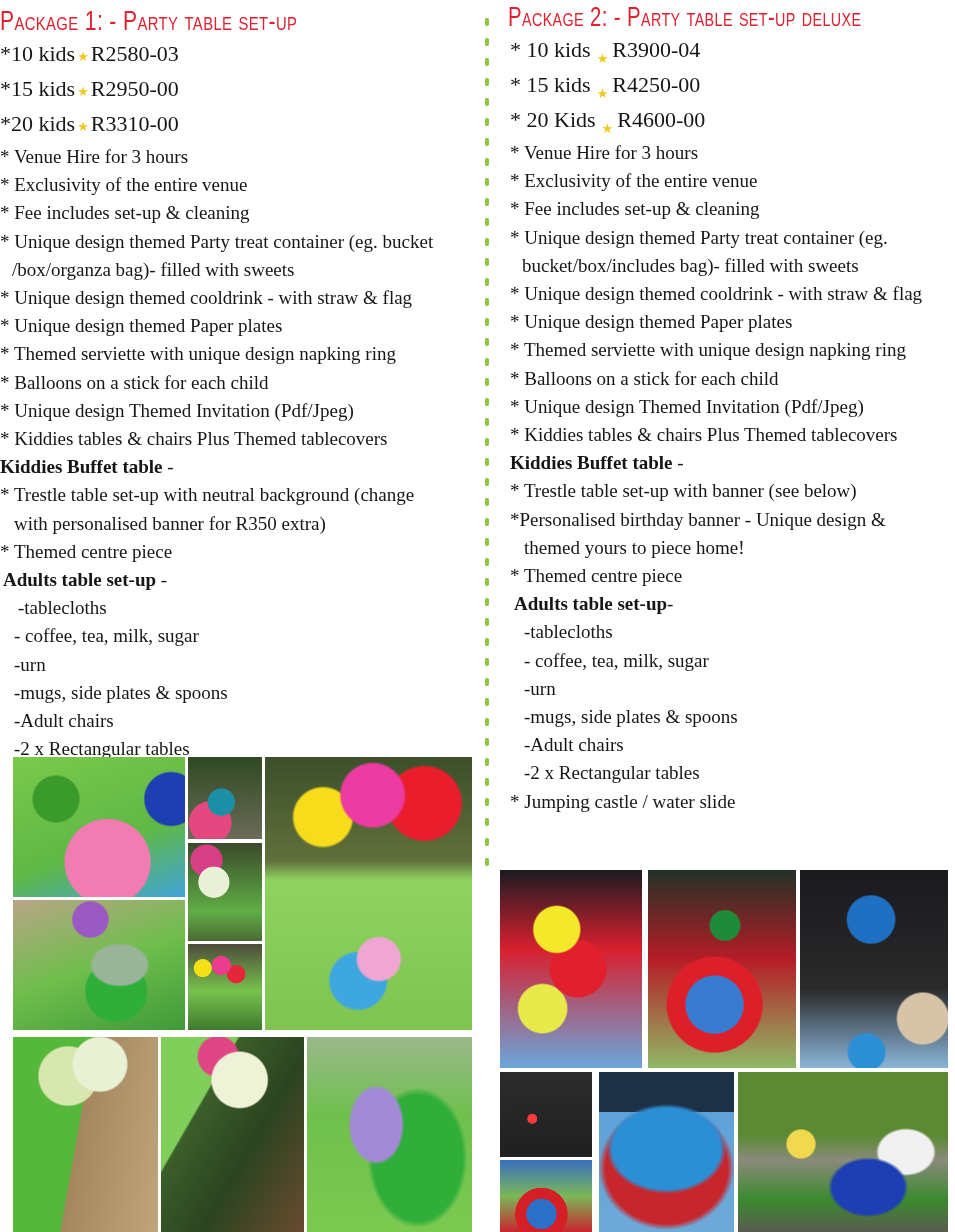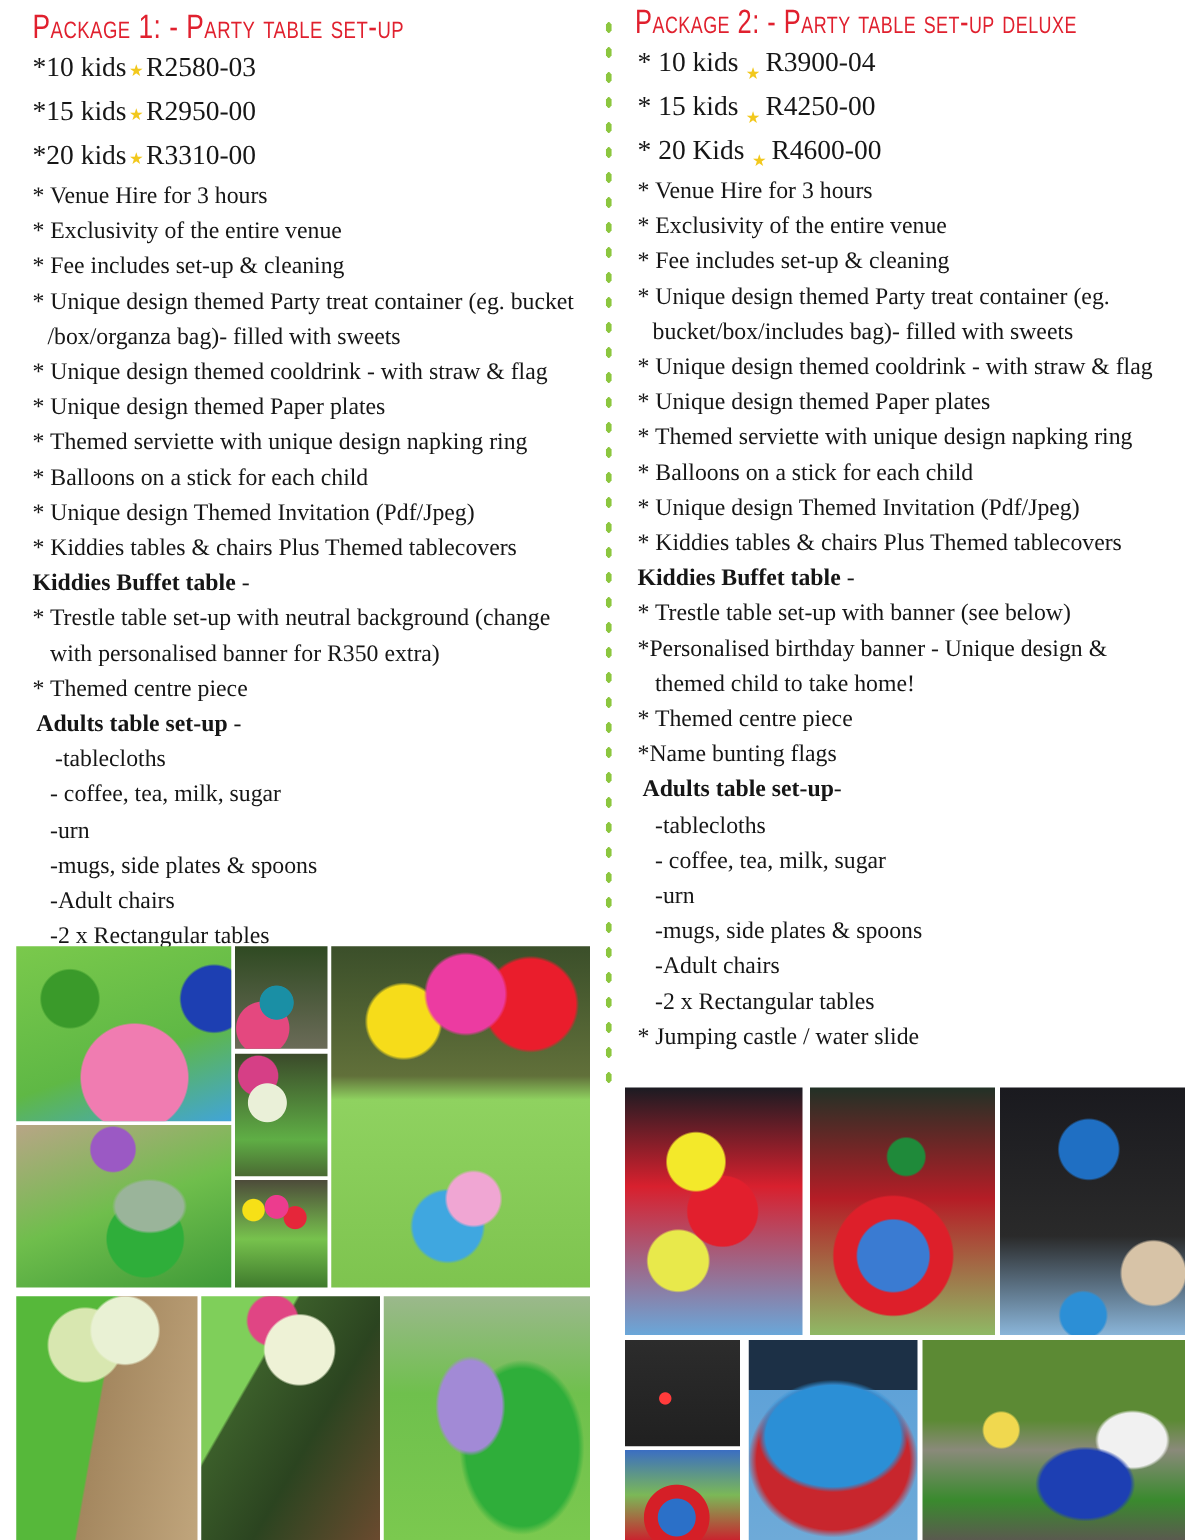--- a/index.html
+++ b/index.html
@@ -1,20 +1,20 @@
 <!DOCTYPE html>
 <html><head>
 <meta charset="utf-8">
 <style>
   * { box-sizing: border-box; margin: 0; padding: 0; }
   html, body { width: 955px; height: 1232px; background: #ffffff; overflow: hidden; }
   body { position: relative; font-family: "Liberation Serif", "DejaVu Serif", serif; color: #161616; }
 
   .col { position: absolute; top: 0; }
-  .col-left { left: 26px; width: 468px; }
+  .col-left { left: 0; width: 468px; }
   .col-right { left: 508px; width: 445px; }
 
   .pkg-title {
     font-family: "Liberation Sans", "DejaVu Sans", sans-serif;
     color: #e0202e;
     font-size: 27px;
     font-weight: normal;
     letter-spacing: 0.5px;
     line-height: 34px;
     white-space: nowrap;
@@ -229,23 +229,22 @@
     <div class="line">* Themed serviette with unique design napking ring</div>
     <div class="line">* Balloons on a stick for each child</div>
     <div class="line">* Unique design Themed Invitation (Pdf/Jpeg)</div>
     <div class="line">* Kiddies tables &amp; chairs Plus Themed tablecovers</div>
   </div>
 
   <div class="heading"><span>Kiddies Buffet table</span><span class="dash"> -</span></div>
   <div>
     <div class="line">* Trestle table set-up with banner (see below)</div>
     <div class="line">*Personalised birthday banner - Unique design &amp;</div>
-    <div class="line sub">themed child to take home!</div>
+    <div class="line sub">themed yours to piece home!</div>
     <div class="line">* Themed centre piece</div>
-    <div class="line">*Name bunting flags</div>
   </div>
 
   <div class="heading adults"><span>Adults table set-up</span><span class="dash">-</span></div>
   <div>
     <div class="line sub">-tablecloths</div>
     <div class="line sub">- coffee, tea, milk, sugar</div>
     <div class="line sub">-urn</div>
     <div class="line sub">-mugs, side plates &amp; spoons</div>
     <div class="line sub">-Adult chairs</div>
     <div class="line sub">-2 x Rectangular tables</div>

